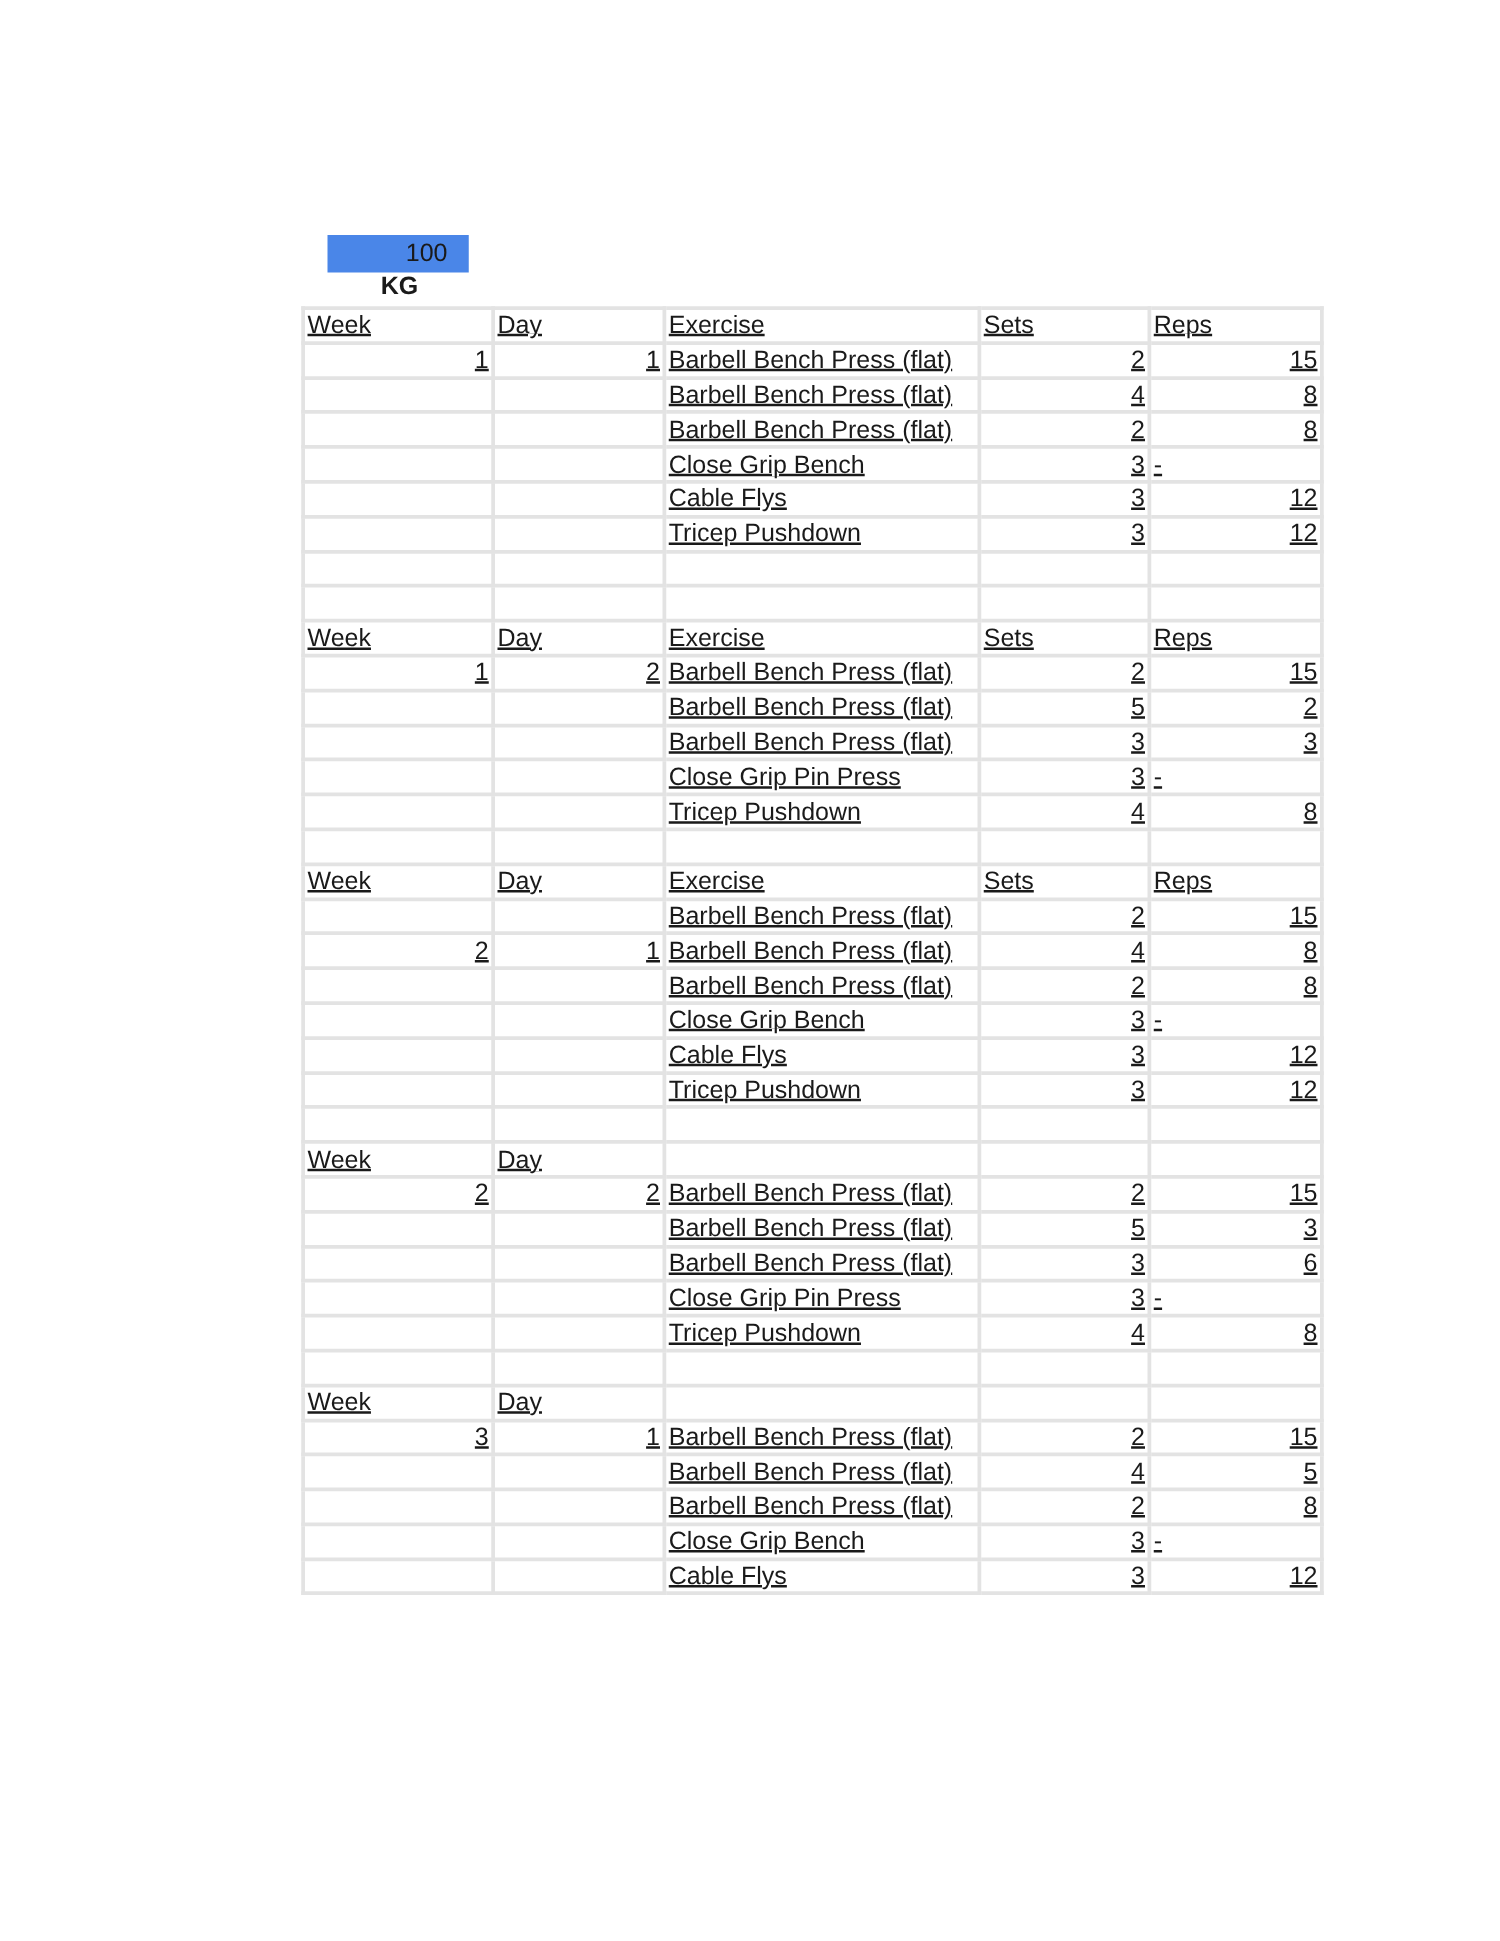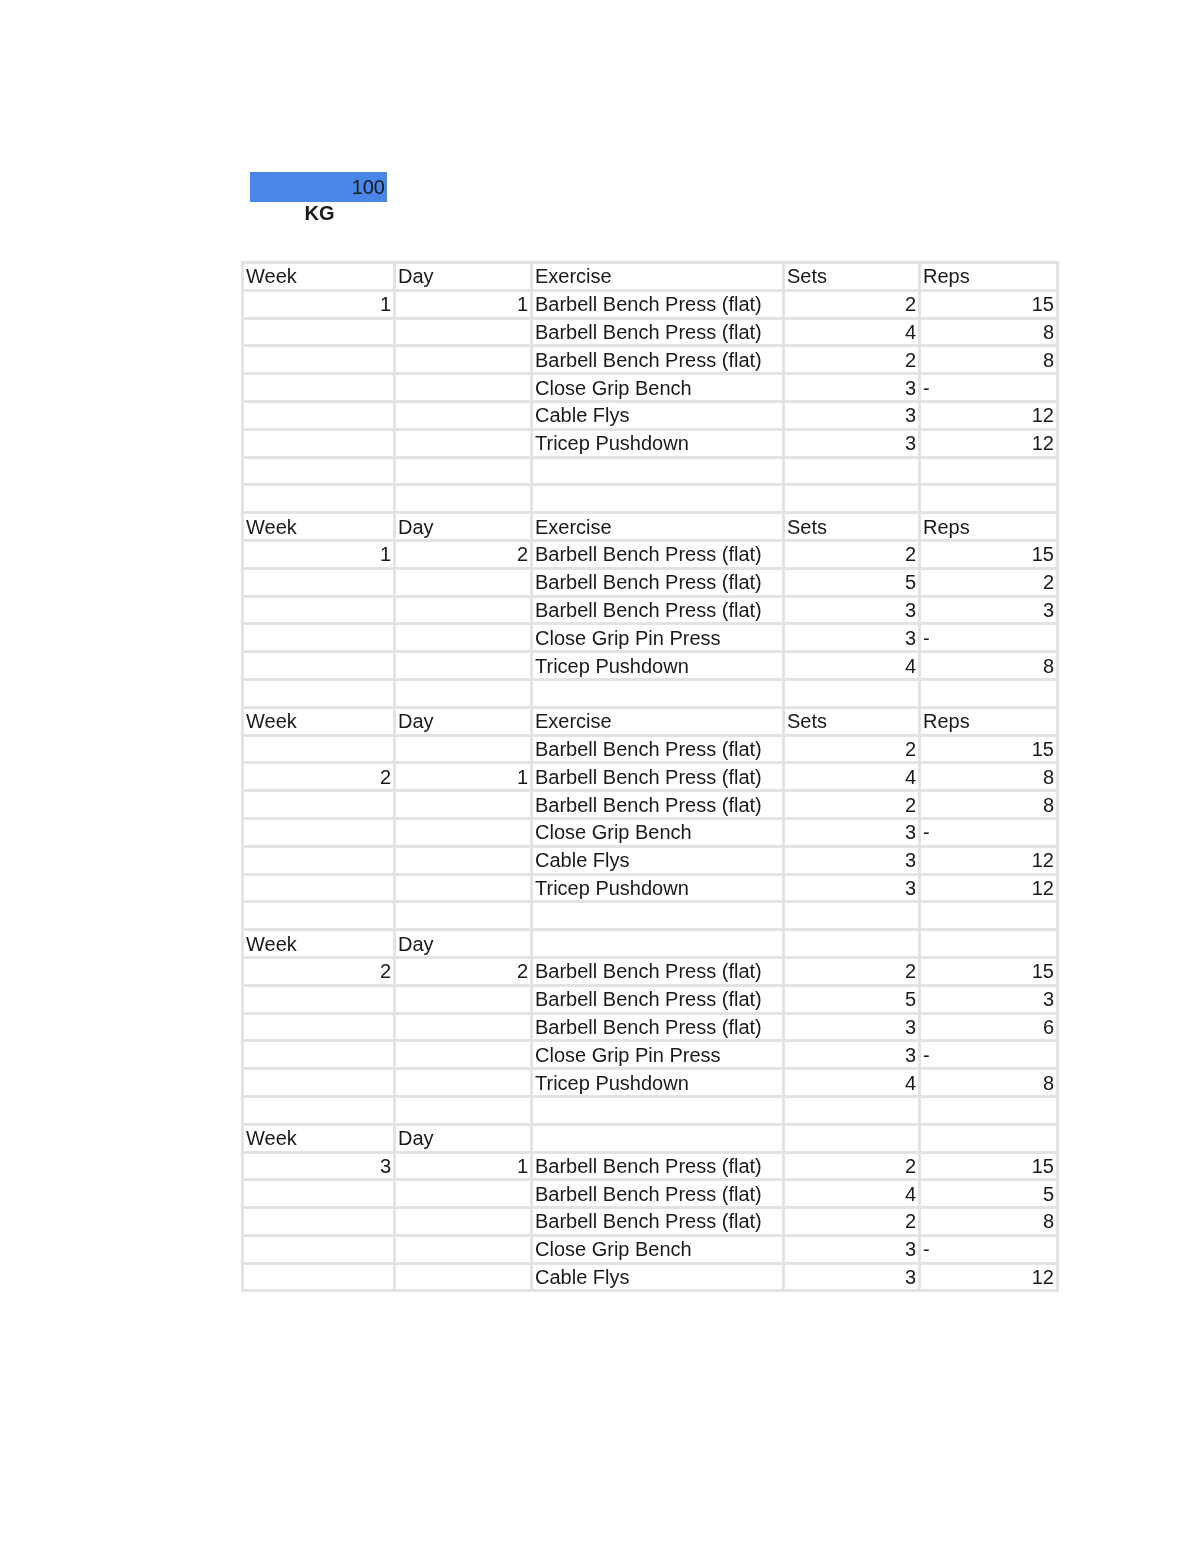--- a/index.html
+++ b/index.html
@@ -1,22 +1,22 @@
 <!DOCTYPE html>
 <html><head>
 <meta charset="utf-8">
 <style>
   html, body { margin:0; padding:0; background:#ffffff; }
   body { width:1200px; height:1553px; position:relative; overflow:hidden;
          font-family:"Liberation Sans", sans-serif; color:#1a1a1a; }
   .orm { position:absolute; top:172px; left:244px; height:30px; display:flex; align-items:center; font-size:20px;flex-direction:column; }
   .orm-label { width:149px; white-space:nowrap; overflow:hidden; }
-  .orm-value { width:137px; height:30px; background:#4a86e8; text-align:right; line-height:30px; box-sizing:border-box; padding-right:2px; }
+  .orm-value { width:113px; height:30px; background:#4a86e8; text-align:right; line-height:30px; box-sizing:border-box; padding-right:17px;margin-top:16px; }
   .orm-unit { padding-left:2px;font-weight:bold; }
-  table.sheet { position:absolute; top:261px; left:241px; border-collapse:collapse; font-size:20px; table-layout:fixed; }
+  table.sheet { position:absolute; top:245px; left:241px; border-collapse:collapse; font-size:20px; table-layout:fixed;text-decoration:underline; }
   table.sheet td { border:3px solid #e3e3e3; height:24.8px; padding:0 2px; white-space:nowrap; line-height:24px; overflow:visible; }
   td.num { text-align:right; }
   td.txt { text-align:left; }
   col.c1 { width:152px; } col.c2 { width:137px; } col.c3 { width:252px; } col.c4 { width:136px; } col.c5 { width:138px; }
 </style>
 </head>
 <body>
 
 <div class="orm">
   <div class="orm-label">Enter 1 Rep Max</div>

